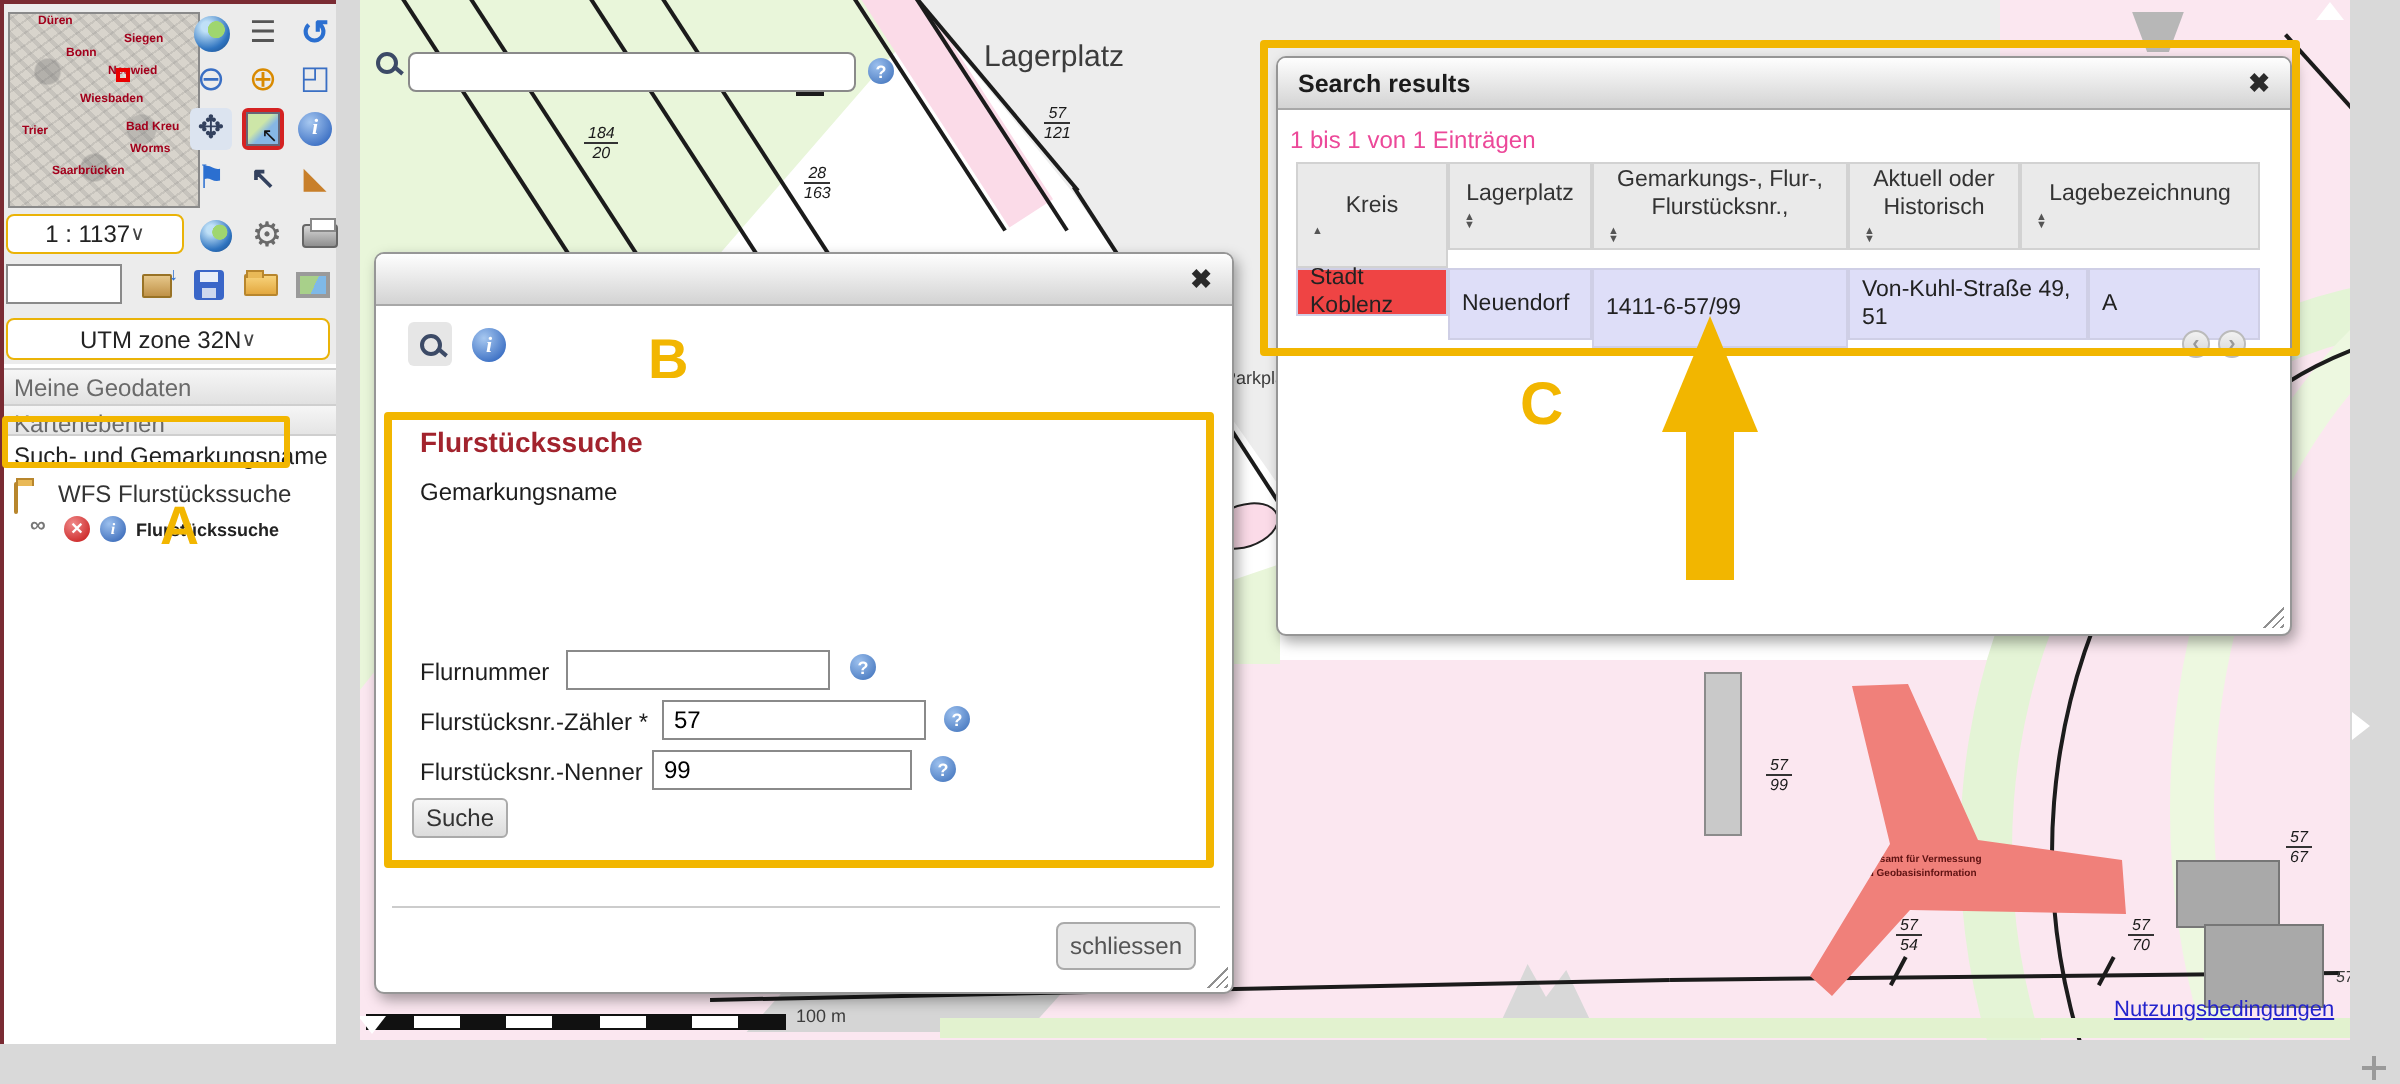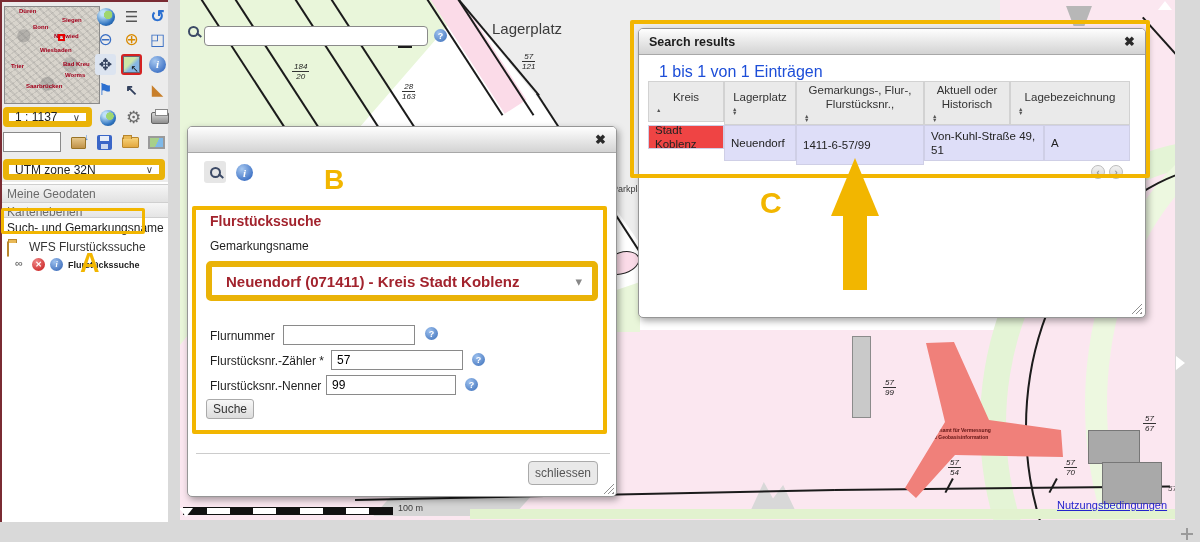--- a/index.html
+++ b/index.html
@@ -26,21 +26,21 @@
 .iprint{width:18px;height:12px;background:linear-gradient(#d8d8d8,#8f8f8f);border:1px solid #666;border-radius:2px;position:relative}
 .iprint::before{content:"";position:absolute;left:3px;top:-4px;width:11px;height:5px;background:#fff;border:1px solid #888}
 .ifloppy{width:15px;height:15px;background:#3a66c8;border-radius:2px;position:relative}
 .ifloppy::before{content:"";position:absolute;left:3px;top:1px;width:9px;height:5px;background:#e8eef8}
 .ifloppy::after{content:"";position:absolute;left:4px;bottom:1px;width:7px;height:5px;background:#cdd8ee}
 .ifolder{width:17px;height:11px;background:linear-gradient(#f7d27a,#e3a83f);border:1px solid #b8862d;border-radius:1px;position:relative}
 .ifolder::before{content:"";position:absolute;left:0;top:-3px;width:7px;height:3px;background:#e9b957;border:1px solid #b8862d;border-bottom:none}
 .iimage{width:17px;height:13px;border:2px solid #9a9a9a;background:linear-gradient(115deg,#a8d08a 55%,#7fb9e8 55%)}
 .ibox{width:15px;height:12px;background:linear-gradient(#e6c78a,#c09248);border:1px solid #997326;border-radius:1px;position:relative}
 .ibox i{position:absolute;right:-4px;top:-5px;font-style:normal;font-size:9px;font-weight:bold;color:#2b6fd0}
-.sel{position:absolute;background:#fff;border:6px solid #eab308;border-radius:4px;display:flex;align-items:center;justify-content:space-between;padding:0 6px;cursor:pointer}
+.sel{position:absolute;background:#fff;border:1px solid #eab308;border-radius:4px;display:flex;align-items:center;justify-content:center;padding:0 6px;cursor:pointer}
 .sel .car{color:#444;font-size:10px}
 .menuItem{position:absolute;left:0;width:166px;height:18px;display:flex;align-items:center;padding-left:5px;background:linear-gradient(#f6f6f6,#e1e1e1);border-top:1px solid #cfcfcf;color:#6a6a6a;font-size:12px;cursor:pointer}
 .menuActive{background:#fff;color:#222;height:20px}
 .smallcirc{width:13px;height:13px;border-radius:50%;display:flex;align-items:center;justify-content:center;font-size:8px;font-weight:bold;color:#fff}
 
 #map{position:absolute;left:180px;top:0;width:995px;height:520px;background:#fff;overflow:hidden;z-index:1}
 .ln{position:absolute;width:1.5px;background:#1b1b1b;transform-origin:top left}
 .lnh{position:absolute;height:1.5px;background:#1b1b1b;transform-origin:top left}
 .frac{position:absolute;font-size:8px;font-style:italic;color:#1a1a1a;text-align:center;line-height:1.15;z-index:3}
 .frac b{display:block;border-bottom:1px solid #333;padding:0 2px;font-weight:normal}
@@ -258,48 +258,44 @@
     <div class="titlebar">
       <span></span>
       <span class="closex">✖</span>
     </div>
     <span class="abs" style="left:16px;top:34px;width:22px;height:22px;background:#e6e6e6;border-radius:3px;display:flex;align-items:center;justify-content:center">
         <span class="mag"></span>
       </span>
     <span class="circ abs" style="left:48px;top:37px">i</span>
     <div class="abs" style="left:22px;top:86px;font-size:14px;font-weight:bold;color:#a2232d">Flurstückssuche</div>
     <div class="flbl" style="left:22px;top:112px">Gemarkungsname</div>
-    <div class="sel" style="left:18px;top:134px;width:392px;height:40px;border-radius:5px">
-      <span style="padding-left:8px;font-size:15px;font-weight:bold;color:#a2232d">Neuendorf (071411) - Kreis Stadt Koblenz</span>
-      <span style="color:#888;font-size:13px;padding-right:4px">▾</span>
-    </div>
     <div class="flbl" style="left:22px;top:202px">Flurnummer</div>
     <input class="inp" style="left: 95px; top: 198px; width: 132px; height: 20px;" value="">
     <span class="help abs" style="left:237px;top:200px">?</span>
     <div class="flbl" style="left:22px;top:227px">Flurstücksnr.-Zähler *</div>
     <input class="inp" style="left: 143px; top: 223px; width: 132px; height: 20px;" value="57">
     <span class="help abs" style="left:284px;top:226px">?</span>
     <div class="flbl" style="left:22px;top:252px">Flurstücksnr.-Nenner</div>
     <input class="inp" style="left: 138px; top: 248px; width: 130px; height: 20px;" value="99">
     <span class="help abs" style="left:277px;top:251px">?</span>
     <div class="btn" style="left:18px;top:272px;width:48px;height:20px">Suche</div>
     <div class="abs" style="left:8px;top:326px;width:414px;height:1px;background:#ccc"></div>
     <div class="btn" style="left:340px;top:334px;width:70px;height:24px;border-radius:4px;background:#e9e9e9;color:#555">schliessen</div>
     <div class="rsz" style="left:415px;top:356px"></div>
   </div>
 
   <div class="win" style="left:638px;top:28px;width:508px;height:290px">
     <div class="titlebar">
       <span>Search results</span>
       <span class="closex">✖</span>
     </div>
-    <div class="abs" style="left:20px;top:34px;font-size:16px;color:#1d4ed8">1 bis 1 von 1 Einträgen</div>
+    <div class="abs" style="left:6px;top:34px;font-size:12px;color:#ec4899">1 bis 1 von 1 Einträgen</div>
     <div class="abs" style="left:9px;top:52px;width:484px">
       <div style="display:flex">
-        <div class="hcell" style="width:76px;height:41px">
+        <div class="hcell" style="width:76px;height:53px">
             <span>Kreis</span>
             <span class="sortud">
               <span>▲</span>
             </span>
           </div>
         <div class="hcell" style="width:72px;height:44px">
             <span>Lagerplatz</span>
             <span class="sortud">
               <span>▲</span>
               <span>▼</span>

